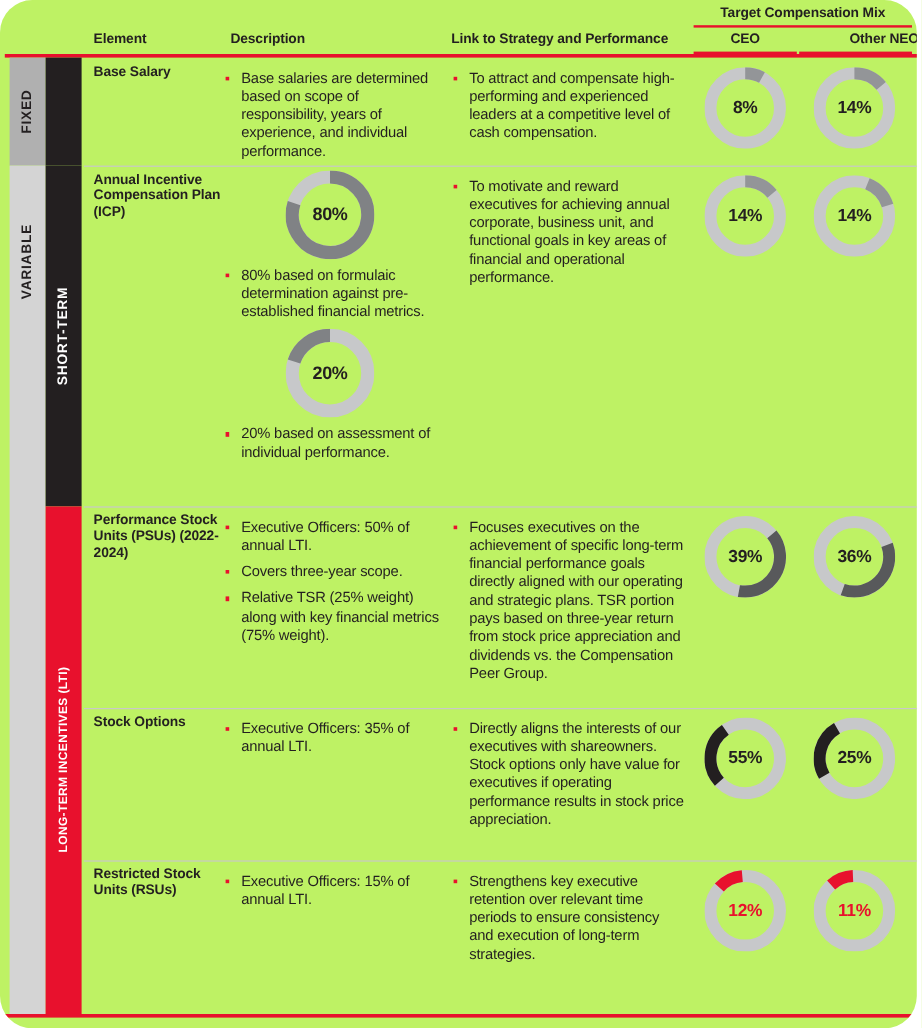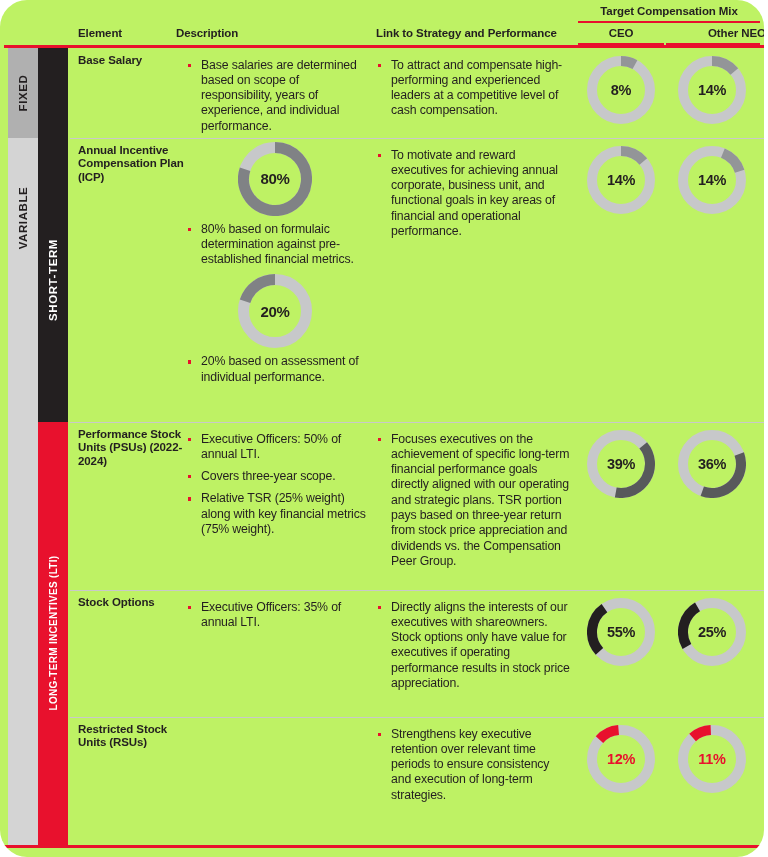--- a/index.html
+++ b/index.html
@@ -40,21 +40,21 @@
     background: #e8112d;
   }
   .hdr-cell {
     position: absolute;
     top: 27px;
     font-size: 11.5px;
     font-weight: bold;
     letter-spacing: -0.1px;
   }
   .hdr-element  { left: 78px; }
-  .hdr-desc     { left: 176px; }
+  .hdr-desc     { left: 192px; }
   .hdr-link     { left: 376px; }
   .hdr-ceo      { left: 578px; width: 86px; text-align: center; }
   .hdr-neo      { left: 692px; width: 96px; text-align: center; }
 
   .hdr-sub-rule-ceo {
     position: absolute;
     left: 578px; top: 43px;
     width: 86px; height: 2px;
     background: #e8112d;
   }
@@ -406,20 +406,25 @@
         <div class="donut-label">25%</div>
       </div>
         </div>
     </div>
   </div>
 
   <div class="row" style="top:716.5px; height:128px">
     <div class="cell c-element">
       <div class="element-title">Restricted Stock Units (RSUs)</div>
     </div>
+    <div class="cell c-desc">
+      <ul class="blist">
+        <li>Executive Officers: 15% of annual LTI.</li>
+      </ul>
+    </div>
     <div class="cell c-link">
       <ul class="blist">
         <li>Strengthens key executive retention over relevant time periods to ensure consistency and execution of long-term strategies.</li>
       </ul>
     </div>
     <div class="cell c-ceo">
       <div class="donut-wrap">
           <div class="donut">
             <svg width="68" height="68" viewBox="0 0 68 68">
               <circle cx="34" cy="34" r="29" fill="none" stroke="#c7c8ca" stroke-width="10"></circle>

